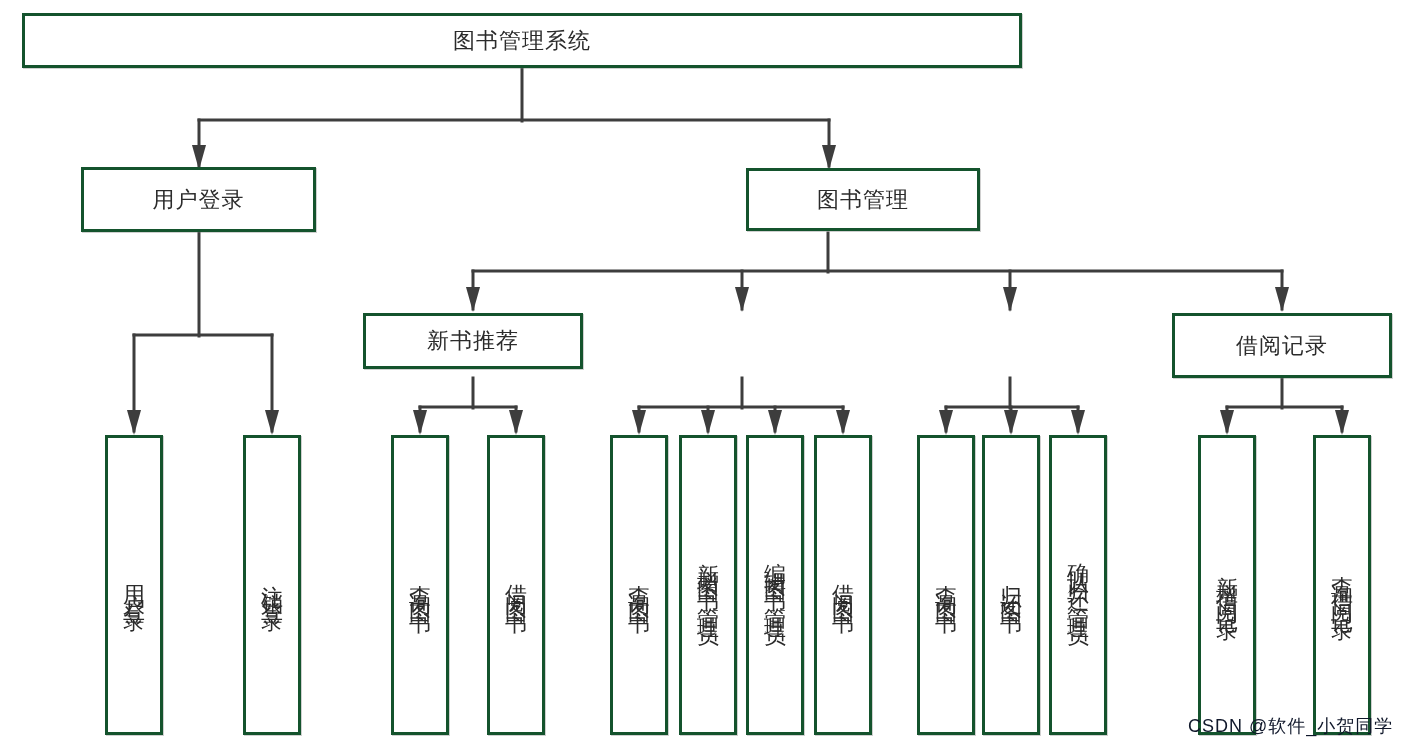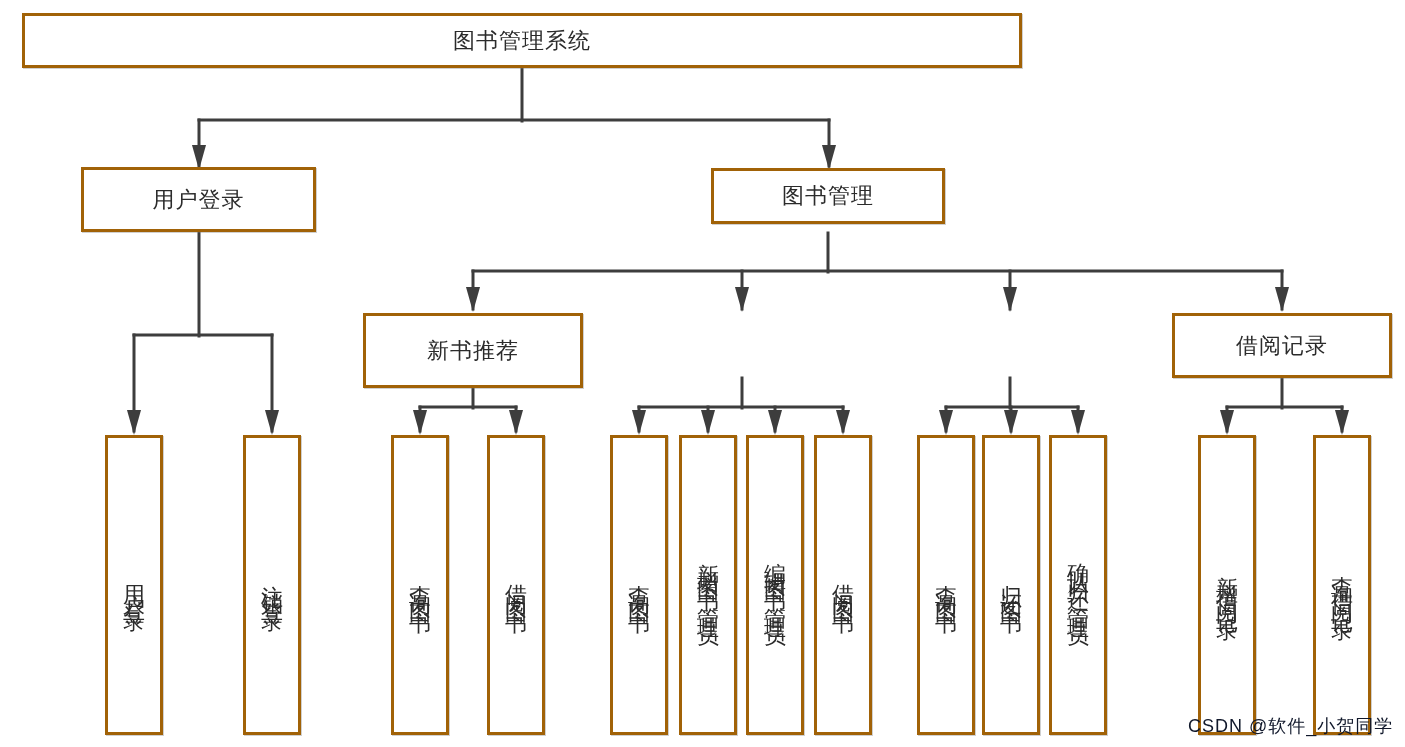--- a/index.html
+++ b/index.html
@@ -19,21 +19,21 @@
     position: absolute;
     left: 0;
     top: 0;
     width: 1405px;
     height: 747px;
     z-index: 1;
   }
   .box {
     position: absolute;
     box-sizing: border-box;
-    border: 3px solid #a16207;
+    border: 3px solid #14532d;
     background: #ffffff;
     display: flex;
     align-items: center;
     justify-content: center;
     color: #2b2b2b;
     z-index: 2;
     box-shadow: 1px 1px 0 rgba(120,120,120,0.35);
   }
   .box.h {
     font-size: 22px;
@@ -119,25 +119,25 @@
       <polygon points="1335,410 1349,410 1342,435" fill="#3d3d3d"></polygon>
     </svg>
 
   <div class="box h" style="left:22px;top:13px;width:1000px;height:55px">
     <span>图书管理系统</span>
   </div>
 
   <div class="box h" style="left:81px;top:167px;width:235px;height:65px">
     <span>用户登录</span>
   </div>
-  <div class="box h" style="left:711px;top:168px;width:234px;height:56px">
+  <div class="box h" style="left:746px;top:168px;width:234px;height:63px">
     <span>图书管理</span>
   </div>
 
-  <div class="box h" style="left:363px;top:313px;width:220px;height:75px">
+  <div class="box h" style="left:363px;top:313px;width:220px;height:56px">
     <span>新书推荐</span>
   </div>
   <div class="box h" style="left:1172px;top:313px;width:220px;height:65px">
     <span>借阅记录</span>
   </div>
 
   <div class="box v" style="left:105px;top:435px;width:58px;height:300px">
     <span>用户登录</span>
   </div>
   <div class="box v" style="left:243px;top:435px;width:58px;height:300px">

